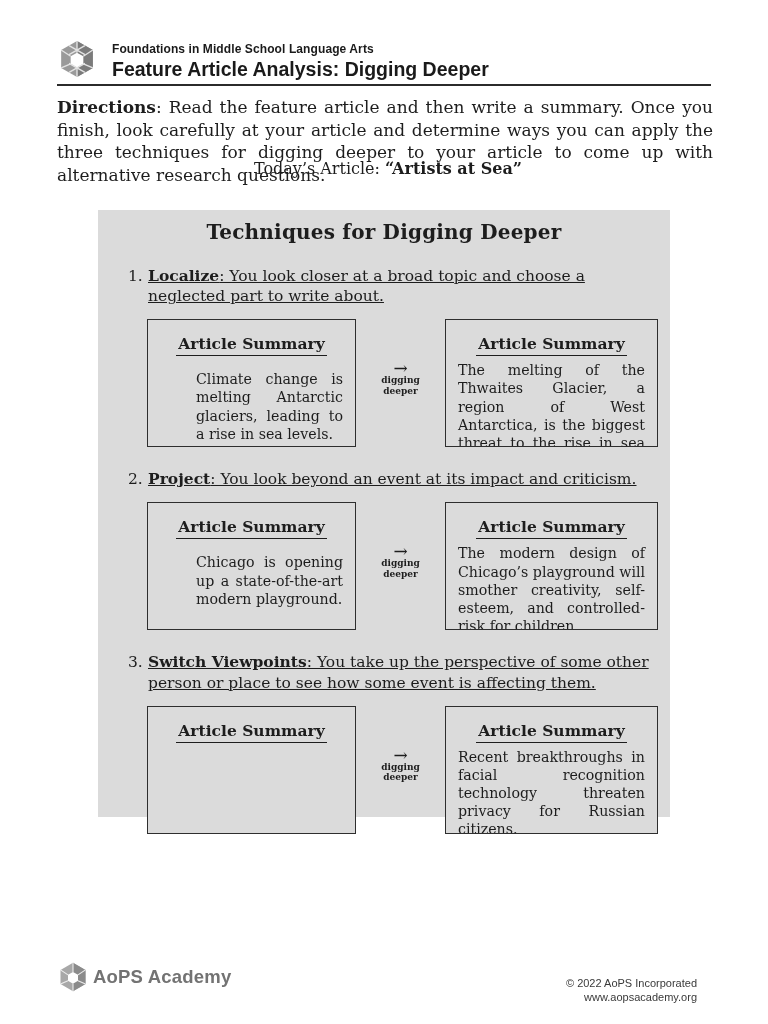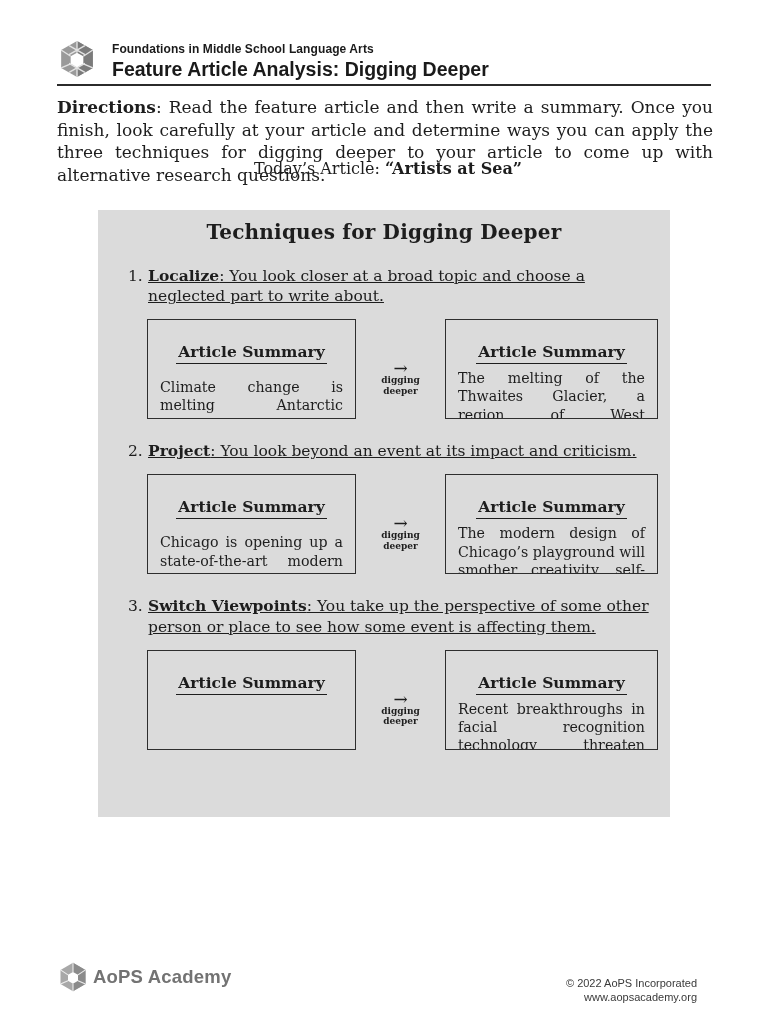--- a/index.html
+++ b/index.html
@@ -33,38 +33,38 @@
     background: #dbdbdb;
   }
   .panel-title { margin-top: 10px; text-align: center; font-size: 20px; font-weight: bold; letter-spacing: 0.2px; }
   .item { margin: 22px 14px 0 30px; font-size: 15.5px; line-height: 1.3; display: flex; }
   .item-number { width: 20px; flex: 0 0 20px; }
   .item-text { flex: 1; text-decoration: underline; }
   .item-name { font-weight: bold; }
   .box-row { margin-top: 13px; display: flex; align-items: flex-start; }
   .summary-box {
     border: 1px solid #2e2e2e;
-    height: 100px;
+    height: 128px;
     background: #dbdbdb;
-    padding: 22px 12px 0 12px;
+    padding: 14px 12px 0 12px;
     overflow: hidden;
   }
   .box-left  { margin-left: 49px; width: 209px; }
   .box-right { width: 213px; }
   .arrow-col {
     width: 89px; flex: 0 0 89px;
     display: flex; flex-direction: column; align-items: center;
     padding-top: 42px;
   }
   .arrow-glyph { font-size: 17px; line-height: 14px; color: #1d1d1d; }
   .arrow-label { font-size: 9px; font-weight: bold; line-height: 10.5px; text-align: center; color: #1d1d1d; }
   .box-heading { text-align: center; font-size: 15.5px; font-weight: bold; }
   .box-heading span { display: inline-block; border-bottom: 1.4px solid #1d1d1d; padding: 0 2px 2px 2px; }
   .box-body { font-size: 14.2px; line-height: 1.28; text-align: justify; }
-  .box-left  .box-body { margin-top: 14px; }
+  .box-left  .box-body { margin-top: 14px; margin-left: 36px; }
   .box-right .box-body { margin-top: 5px; }
 
   
   .footer-left { position: absolute; left: 58px; top: 962px; display: flex; align-items: center; }
   .footer-logo { width: 30px; height: 30px; margin-right: 5px; }
   .footer-brand { font-family: "Liberation Sans", sans-serif; font-weight: bold; font-size: 18.5px; color: #737373; letter-spacing: 0.2px; }
   .footer-right { position: absolute; right: 71px; top: 976px; text-align: right; font-family: "Liberation Sans", sans-serif; font-size: 11px; line-height: 1.3; color: #3a3a3a; }
 </style>
 </head>
 <body>

